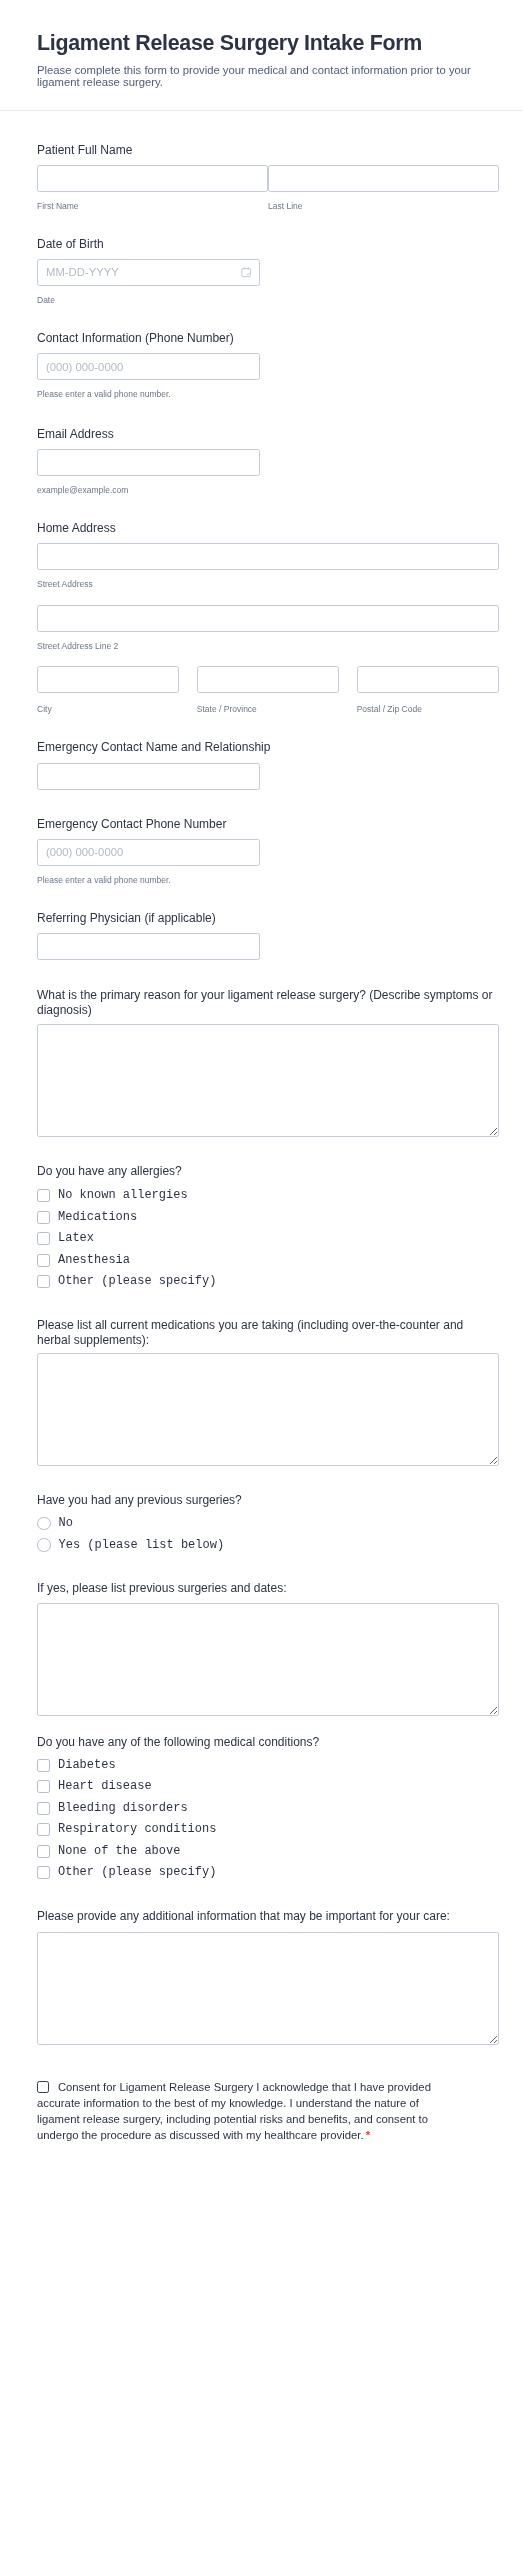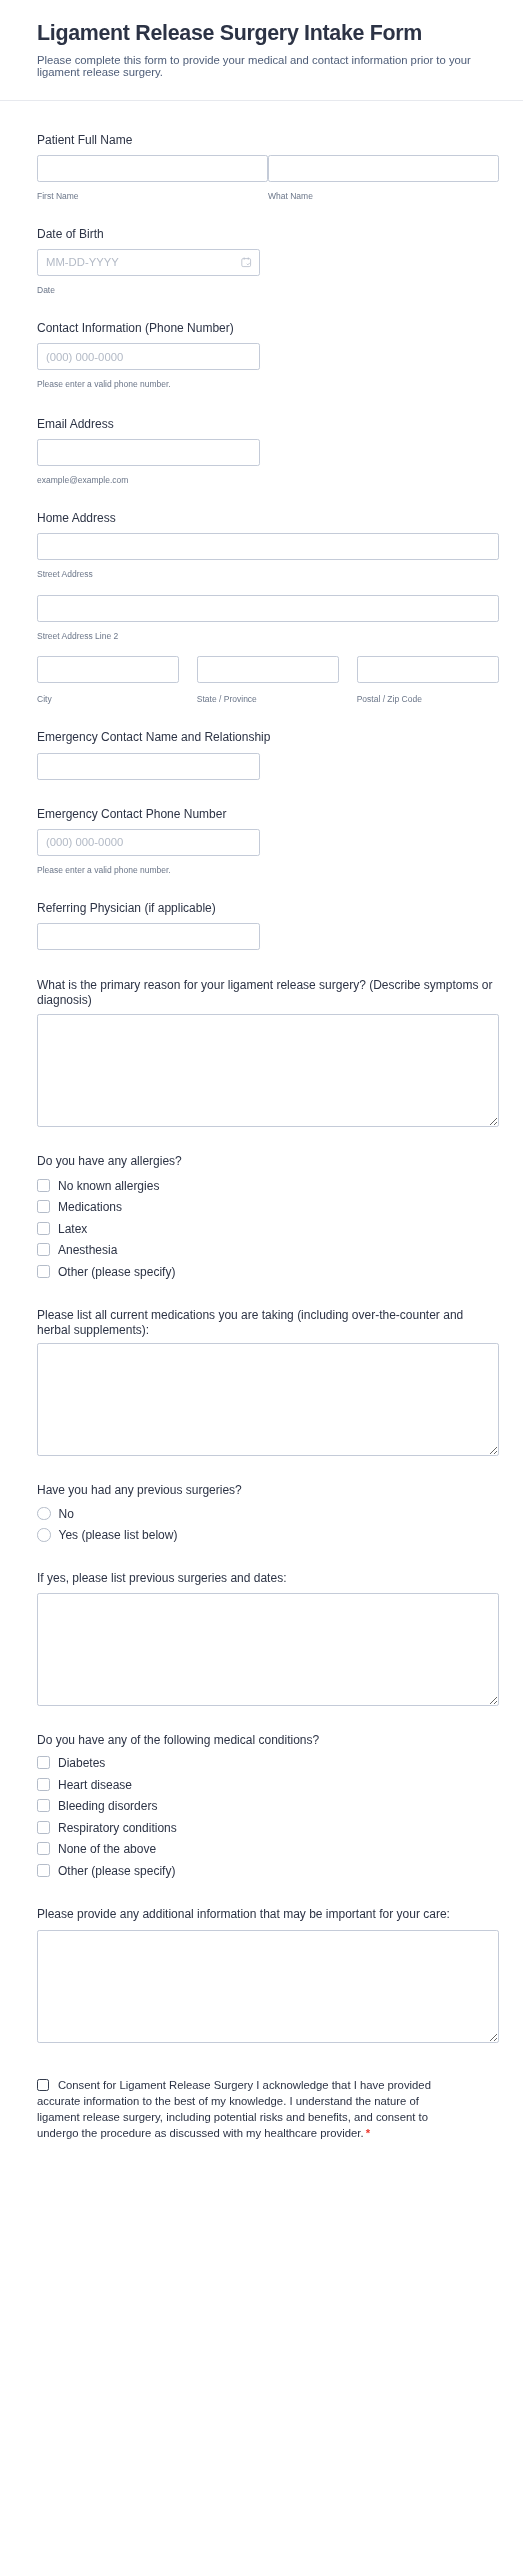--- a/index.html
+++ b/index.html
@@ -4,21 +4,21 @@
 <style>
   :root{
     --label:#2c3345; --sublabel:#6b7689; --description:#4e5d78; --placeholder:#b3bac6;
     --input_border:#c4cbd8; --checkbox_border:#b4bcc9; --consent_checkbox_border:#343c4d;
     --divider:#e7e9ee; --required:#ee352b; --background:#ffffff;
   }
   *{box-sizing:border-box; margin:0; padding:0;}
   html,body{background:#f4f4f4;}
   body{font-family:"Liberation Sans", sans-serif;}
   .page{width:524px; height:2576px; background:var(--background); overflow:hidden; margin:0 auto;}
-  header{padding:21px 25px 0 37px;}
+  header{padding:31px 25px 0 37px;}
   h1.title{font-size:21.4px; line-height:25px; font-weight:700; color:var(--label); letter-spacing:-0.3px;}
   .desc{margin-top:8px; font-size:11.3px; line-height:12px; color:var(--description); max-width:451px;}
   .divider{margin-top:22px; height:0.6px; background:var(--divider); width:100%;}
   .content{padding:0 25px 0 37px;}
   .q-label{font-size:12px; line-height:15px; font-weight:500; color:var(--label); max-width:462px;}
   .q-label.single{line-height:12.4px;}
   .row{display:flex; }
   .col{flex:1; min-width:0;}
   .text-input{display:block; width:100%; height:27px; border:0.6px solid var(--input_border);
     border-radius:2.3px; background:#fff; font-family:"Liberation Sans",sans-serif; font-size:11.3px;
@@ -26,21 +26,21 @@
   .text-input::placeholder{color:var(--placeholder); opacity:1;}
   .half{width:223px;}
   .input-mt{margin-top:8.5px;}
   .sublabel{margin-top:10px; font-size:8.5px; line-height:8.5px; color:var(--sublabel);}
   .input-wrap{position:relative;}
   .cal-icon{position:absolute; right:7.3px; top:7.3px; width:12.4px; height:12.4px; cursor:pointer;}
   textarea.area{display:block; width:100%; height:113px; border:0.6px solid var(--input_border);
     border-radius:2.3px; background:#fff; margin-top:9px; font-family:"Liberation Sans",sans-serif;
     font-size:11.3px; color:var(--label); padding:5.6px 8px; outline:none;}
   .options{margin-top:11.3px;}
-  .opt{display:flex; align-items:flex-start; height:13.5px; cursor:pointer;}
+  .opt{display:flex; align-items:flex-end; height:13.5px; cursor:pointer;font-family:Liberation Mono, monospace;}
   .opt + .opt{margin-top:8px;}
   .cb{width:13px; height:13px; border:0.6px solid var(--checkbox_border); border-radius:2.3px;
     background:#fff; flex:0 0 auto;}
   .rb{width:13.5px; height:13.5px; border:0.6px solid var(--checkbox_border); border-radius:50%;
     background:#fff; flex:0 0 auto;}
   .opt-label{margin-left:8px; font-size:12px; color:var(--label); white-space:nowrap;}
   .consent-text{font-size:11.3px; line-height:16px; color:var(--label); max-width:400px;}
   .consent-cb{display:inline-block; width:12.4px; height:12.4px; border:1.1px solid var(--consent_checkbox_border);
     border-radius:2.3px; background:#fff; margin-right:8.5px; vertical-align:-2.3px; cursor:pointer;}
   .req{color:var(--required); font-weight:700; margin-left:2.3px;}
@@ -61,21 +61,21 @@
 
     <section style="margin-top:33px">
       <div class="q-label single">Patient Full Name</div>
       <div class="row input-mt">
         <div class="col">
           <input type="text" class="text-input" style="">
           <div class="sublabel">First Name</div>
         </div>
         <div class="col">
           <input type="text" class="text-input" style="">
-          <div class="sublabel">What Name</div>
+          <div class="sublabel">Last Line</div>
         </div>
       </div>
     </section>
 
     <section style="margin-top:28px">
       <div class="q-label single">Date of Birth</div>
       <div class="input-wrap half input-mt">
         <input type="text" class="text-input" placeholder="MM-DD-YYYY" style="">
         <svg class="cal-icon" viewBox="0 0 24 24" fill="none" stroke="#b6bdc9" stroke-width="1.6">
           <rect x="3.5" y="5" width="17" height="15.5" rx="2.5"></rect>
@@ -185,21 +185,21 @@
           <span class="opt-label">Yes (please list below)</span>
         </div>
       </div>
     </section>
 
     <section style="margin-top:30px">
       <div class="q-label single">If yes, please list previous surgeries and dates:</div>
       <textarea class="area" style=""></textarea>
     </section>
 
-    <section style="margin-top:28px">
+    <section style="margin-top:20px">
       <div class="q-label single">Do you have any of the following medical conditions?</div>
       <div class="options" style="margin-top:10px">
         <div class="opt">
           <span class="cb"></span>
           <span class="opt-label">Diabetes</span>
         </div>
         <div class="opt">
           <span class="cb"></span>
           <span class="opt-label">Heart disease</span>
         </div>

